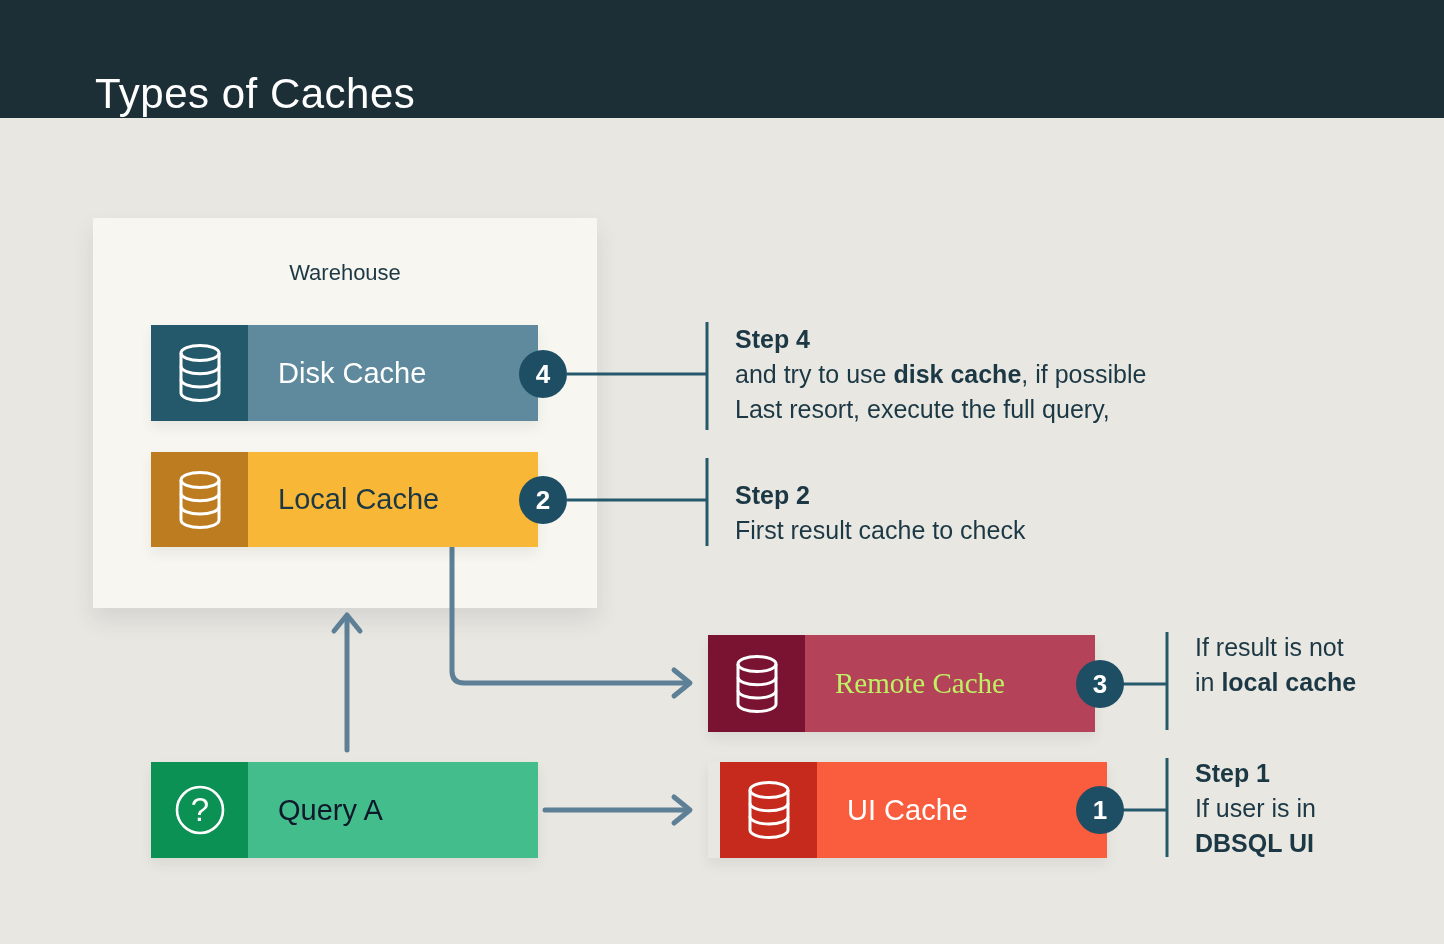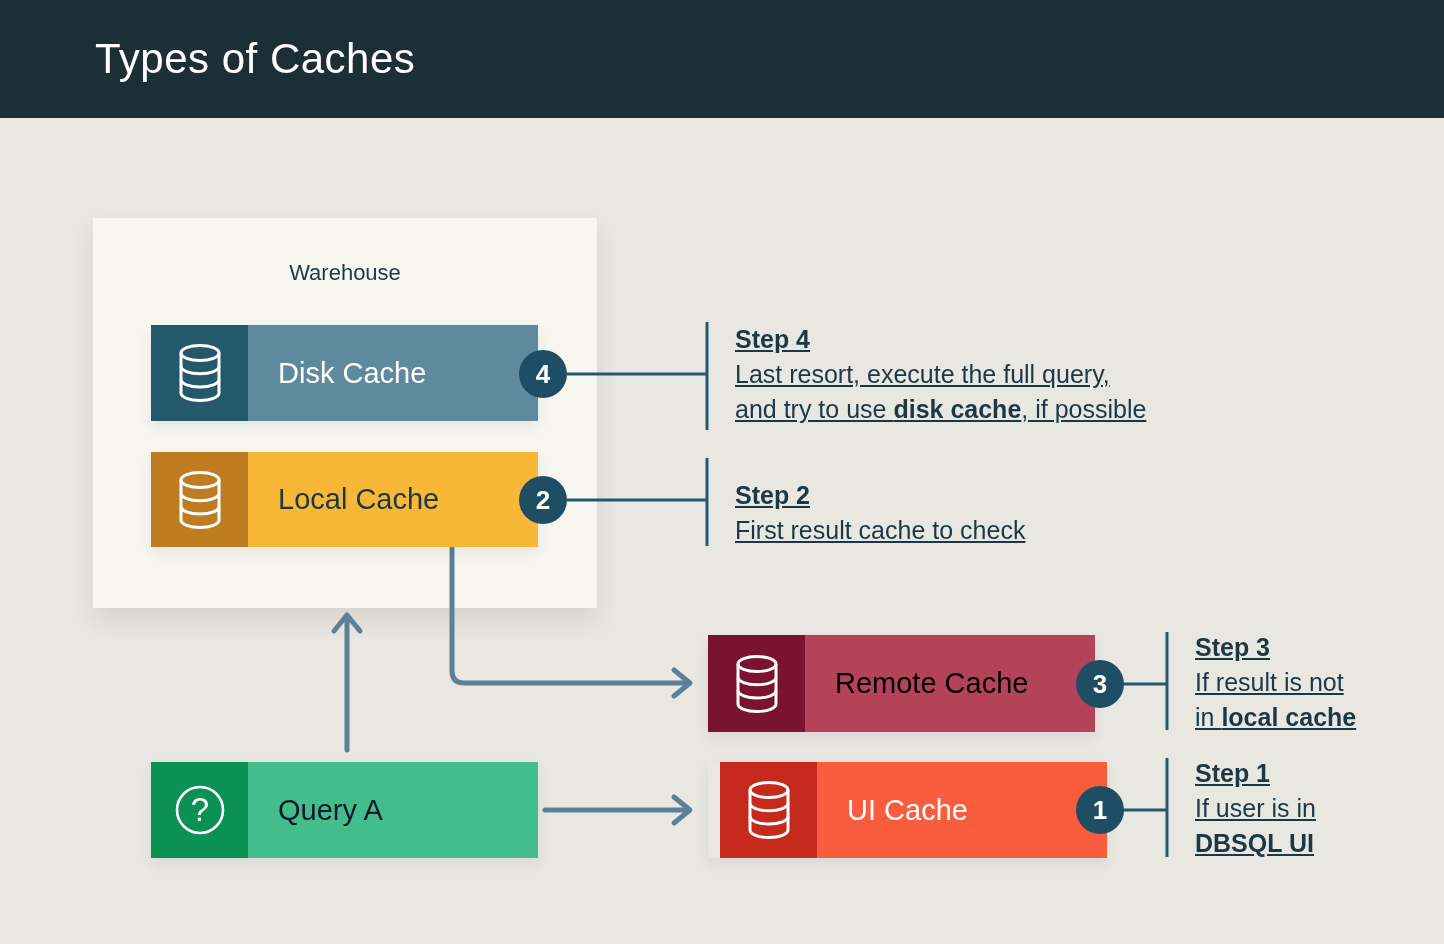--- a/index.html
+++ b/index.html
@@ -4,21 +4,21 @@
 <style>
   html,body{margin:0;padding:0;background:#d8d6d2;}
   .canvas{
     position:relative;width:1444px;height:944px;overflow:hidden;
     background:#e9e7e2;
     font-family:"Liberation Sans", sans-serif;
     -webkit-font-smoothing:antialiased;
   }
   .header{
     position:absolute;left:0;top:0;width:1444px;height:118px;
-    background:#1c2f37;display:flex;align-items:center;
+    background:#1c2f37;display:flex;align-items:flex-end;
   }
   .header h1{
     margin:0 0 0 95px;color:#ffffff;font-size:42px;font-weight:500;
     letter-spacing:0.5px;
   }
   .card{
     position:absolute;left:93px;top:218px;width:504px;height:390px;
     background:#f8f6f1;box-shadow:0 12px 22px rgba(40,50,55,0.10);
   }
   .card-title{
@@ -34,21 +34,21 @@
   }
   .node .bar{
     flex:1;display:flex;align-items:center;padding-left:30px;
     font-size:29px;font-weight:400;
   }
   .badge{
     position:absolute;width:48px;height:48px;border-radius:50%;
     background:#1d4e63;color:#ffffff;font-size:26px;font-weight:700;
     display:flex;align-items:center;justify-content:center;
   }
-  .step{position:absolute;color:#1b3844;font-size:25px;line-height:35px;text-decoration:underline;}
+  .step{position:absolute;color:#1b3844;font-size:25px;line-height:35px;}
   .step .step-title{font-weight:700;}
   .step b{font-weight:700;}
   svg.overlay{position:absolute;left:0;top:0;pointer-events:none;}
 </style>
 </head>
 <body>
 
 <div class="canvas">
 
   <div class="header">
@@ -116,21 +116,21 @@
     <div class="icon-box" style="background:#7a1231;">
       <svg width="52" height="62" viewBox="0 0 52 62">
         <g fill="none" stroke="#ffffff" stroke-width="3">
           <ellipse cx="26" cy="11" rx="19" ry="7.5"></ellipse>
           <path d="M7,11 V51 a19,7.5 0 0 0 38,0 V11"></path>
           <path d="M7,24.3 a19,7.5 0 0 0 38,0"></path>
           <path d="M7,37.6 a19,7.5 0 0 0 38,0"></path>
         </g>
       </svg>
     </div>
-    <div class="bar" style="background:#b44258;color:#000000;">Remote Cache</div>
+    <div class="bar" style="background:#b44258;color:#bef264;font-family:Liberation Serif, serif;">Remote Cache</div>
   </div>
   <div class="badge" style="left:1076px;top:660px;">3</div>
 
   <div class="node" style="left:708px;top:762px;width:387px;height:96px;padding-left:12px;">
     <div class="icon-box" style="background:#c52a1c;">
       <svg width="52" height="62" viewBox="0 0 52 62">
         <g fill="none" stroke="#ffffff" stroke-width="3">
           <ellipse cx="26" cy="11" rx="19" ry="7.5"></ellipse>
           <path d="M7,11 V51 a19,7.5 0 0 0 38,0 V11"></path>
           <path d="M7,24.3 a19,7.5 0 0 0 38,0"></path>
@@ -147,31 +147,30 @@
       <svg width="62" height="62" viewBox="0 0 62 62">
         <circle cx="31" cy="31" r="23" fill="none" stroke="#ffffff" stroke-width="2.6"></circle>
         <text x="31" y="42" text-anchor="middle" fill="#ffffff" font-family="Liberation Sans, sans-serif" font-size="33" font-weight="400">?</text>
       </svg>
     </div>
     <div class="bar" style="background:#43bd8b;color:#0f172a;">Query A</div>
   </div>
 
   <div class="step" style="left:735px;top:322px;width:480px;">
     <div class="step-title">Step 4</div>
+    <div><span>and try to use </span><b>disk cache</b><span>, if possible</span></div>
     <div><span>Last resort, execute the full query,</span></div>
-    <div><span>and try to use </span><b>disk cache</b><span>, if possible</span></div>
   </div>
 
   <div class="step" style="left:735px;top:456px;width:480px;margin-top:22px;">
     <div class="step-title">Step 2</div>
     <div><span>First result cache to check</span></div>
   </div>
 
   <div class="step" style="left:1195px;top:630px;width:240px;">
-    <div class="step-title">Step 3</div>
     <div><span>If result is not</span></div>
     <div><span>in </span><b>local cache</b><span></span></div>
   </div>
 
   <div class="step" style="left:1195px;top:756px;width:240px;">
     <div class="step-title">Step 1</div>
     <div><span>If user is in</span></div>
     <div><span></span><b>DBSQL UI</b><span></span></div>
   </div>
 

